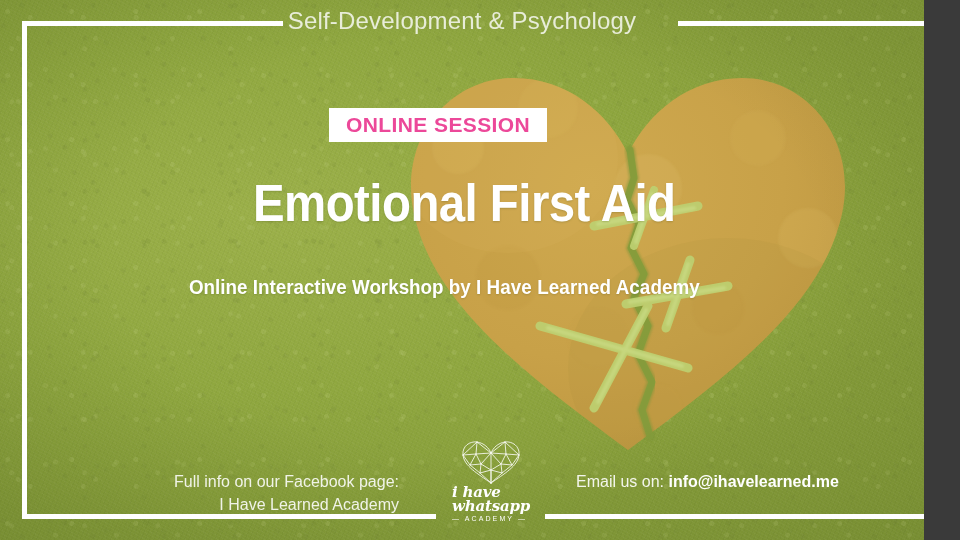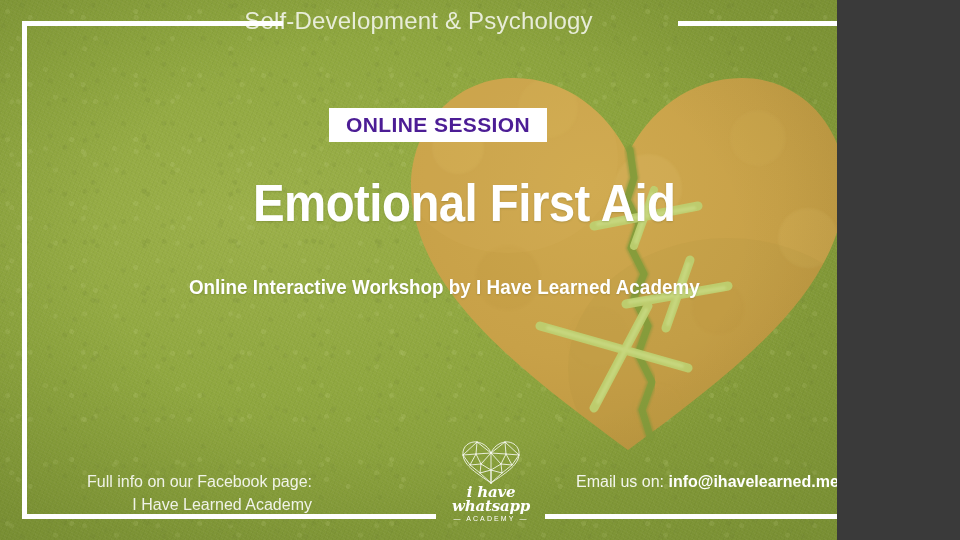--- a/index.html
+++ b/index.html
@@ -4,21 +4,21 @@
 <style>
   html, body {
     margin: 0;
     padding: 0;
     background: #3a3a3a;
   }
   * { box-sizing: border-box; }
 
   .poster {
     position: relative;
-    width: 837px;
+    width: 924px;
     height: 540px;
     overflow: hidden;
     font-family: "Liberation Sans", sans-serif;
     background: #93a943;
   }
 
   
   .bg-base {
     position: absolute;
     inset: 0;
@@ -94,21 +94,21 @@
     white-space: nowrap;
   }
 
   
   .badge {
     position: absolute;
     left: 329px;
     top: 108px;
     background: #ffffff;
     padding: 6px 17px 7px 17px;
-    color: #4c1d95;
+    color: #ec4899;
     font-size: 21px;
     font-weight: bold;
     letter-spacing: .4px;
     line-height: 1;
     white-space: nowrap;
   }
 
   
   .title {
     position: absolute;
@@ -166,21 +166,20 @@
   }
   .footer-right b { font-weight: bold; color: #ffffff; }
 
   
   .logo {
     position: absolute;
     left: 452px;
     top: 440px;
     width: 78px;
     height: 92px;
-    text-align: center;
   }
   .logo-mark { width: 62px; height: 44px; display: block; margin: 0 auto; }
   .logo-word {
     margin-top: 1px;
     color: #ffffff;
     font-family: "DejaVu Serif", serif;
     font-style: italic;
     font-weight: bold;
     font-size: 15px;
     line-height: 14px;

